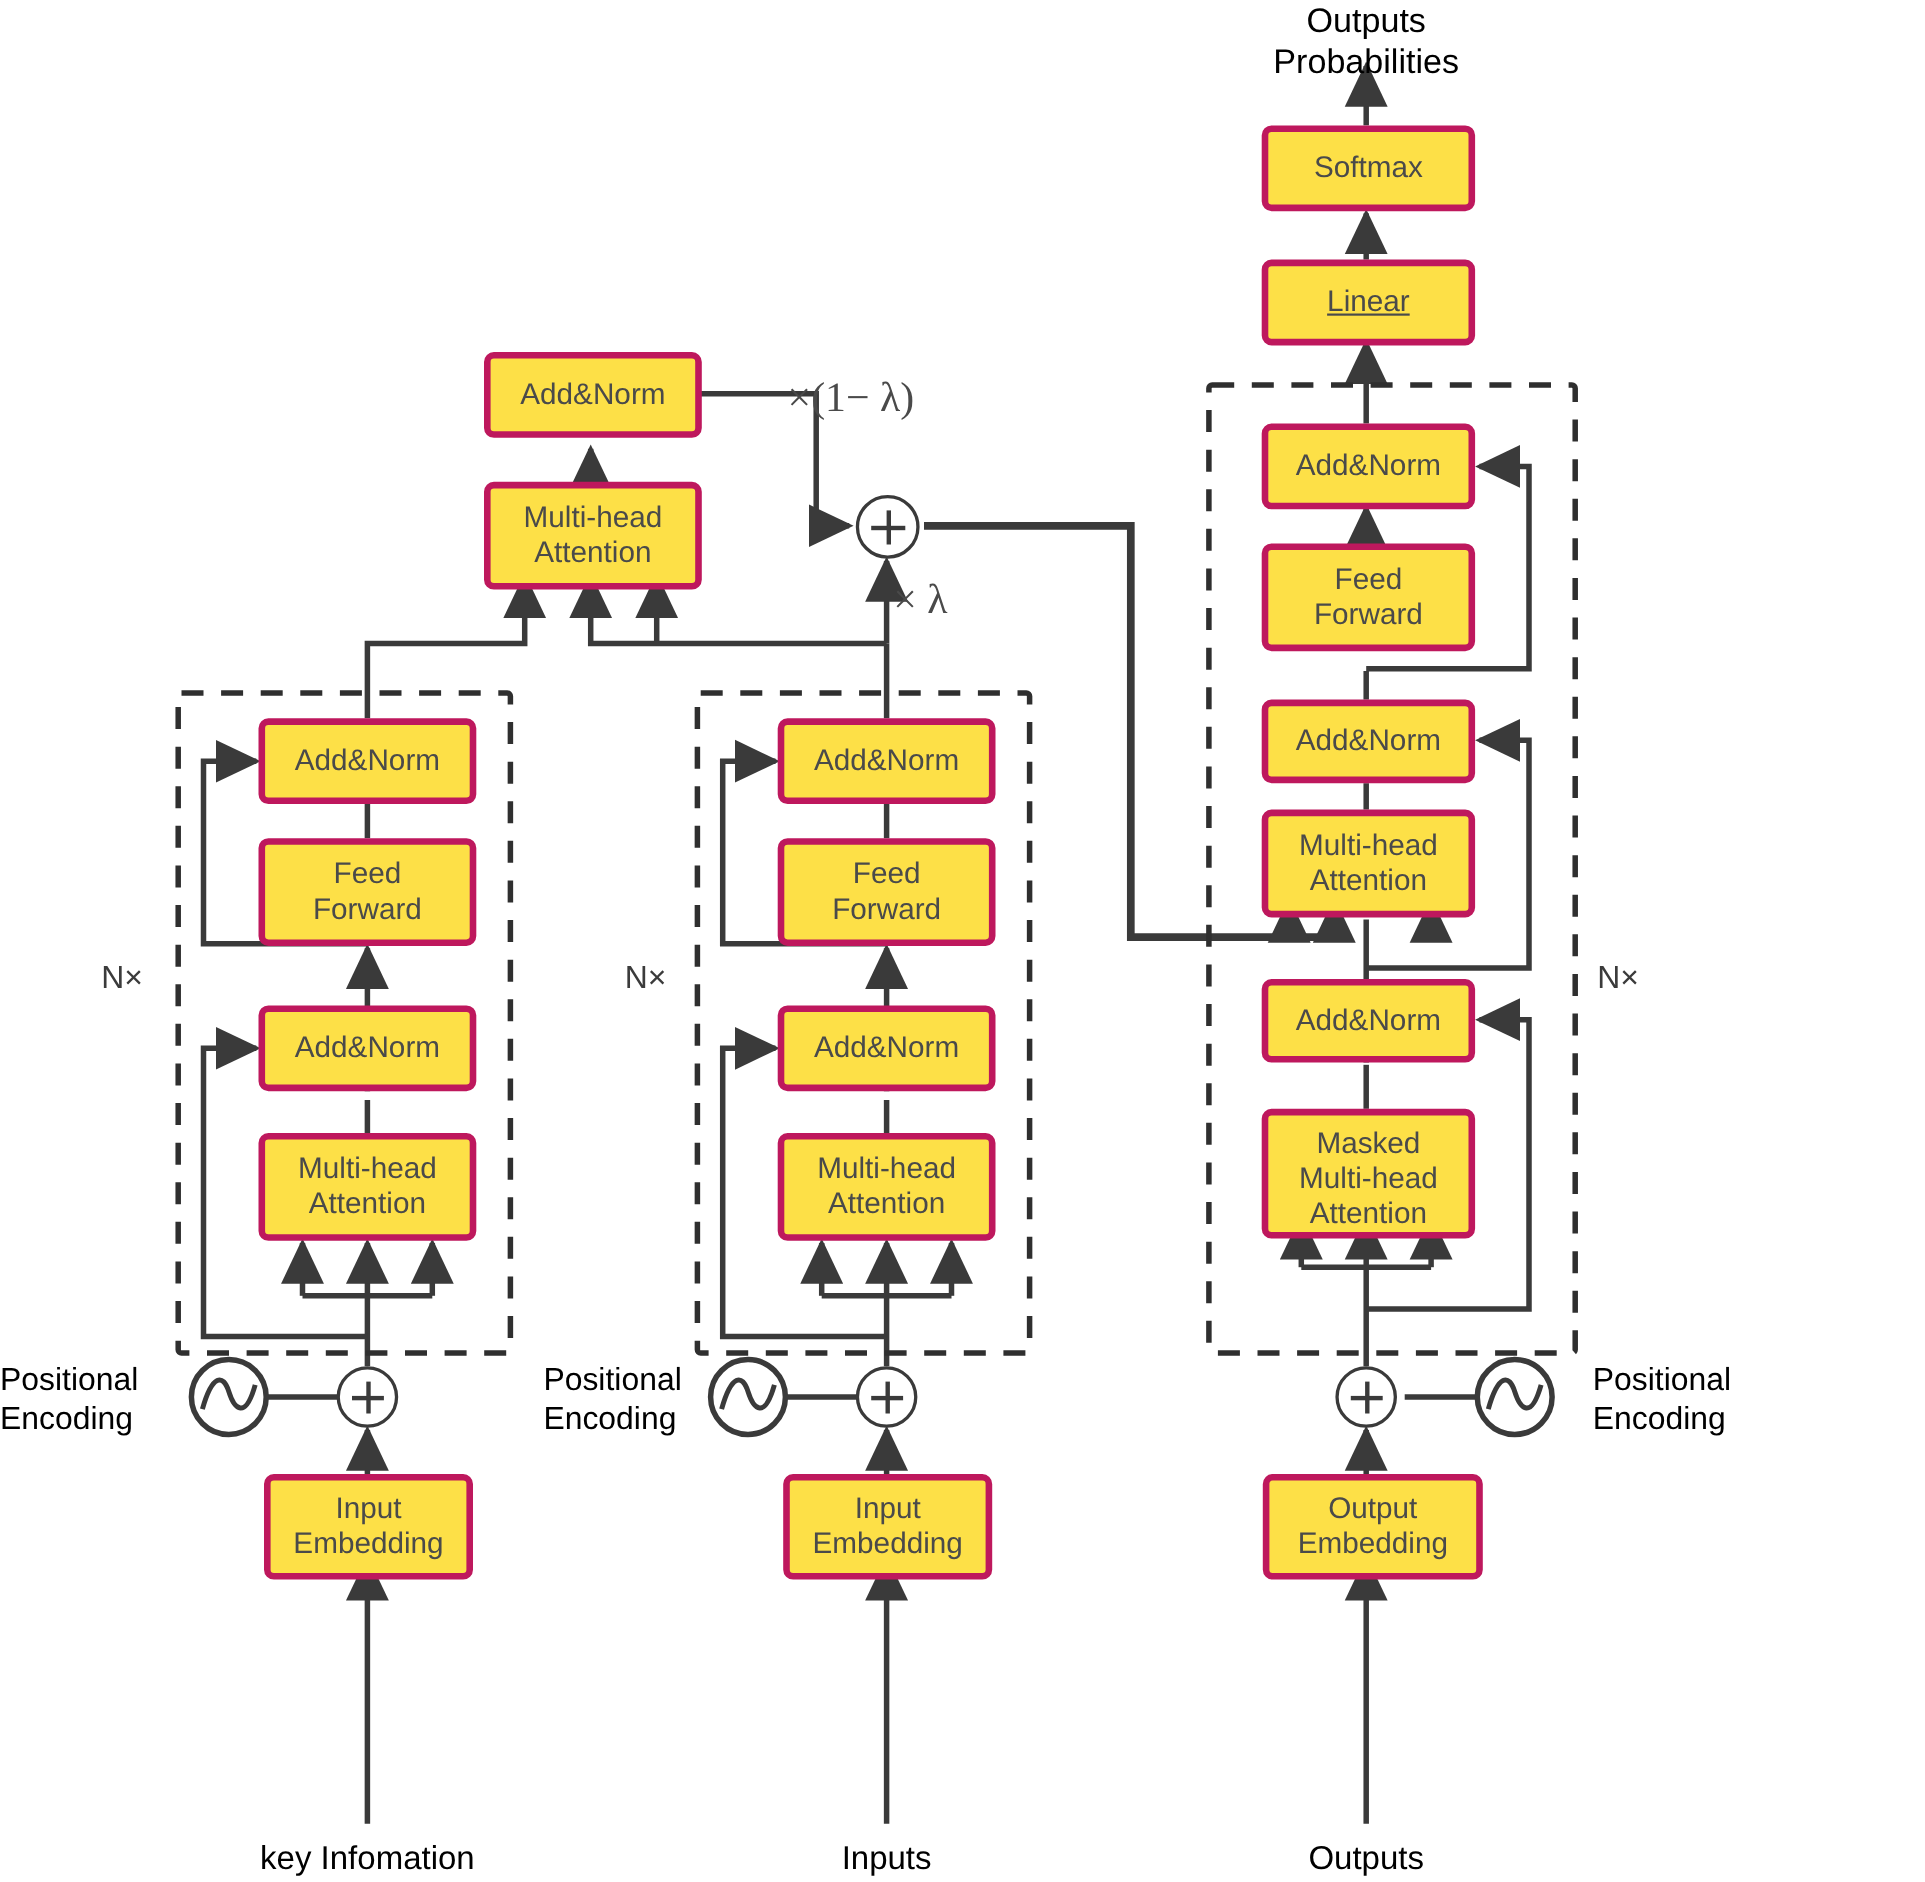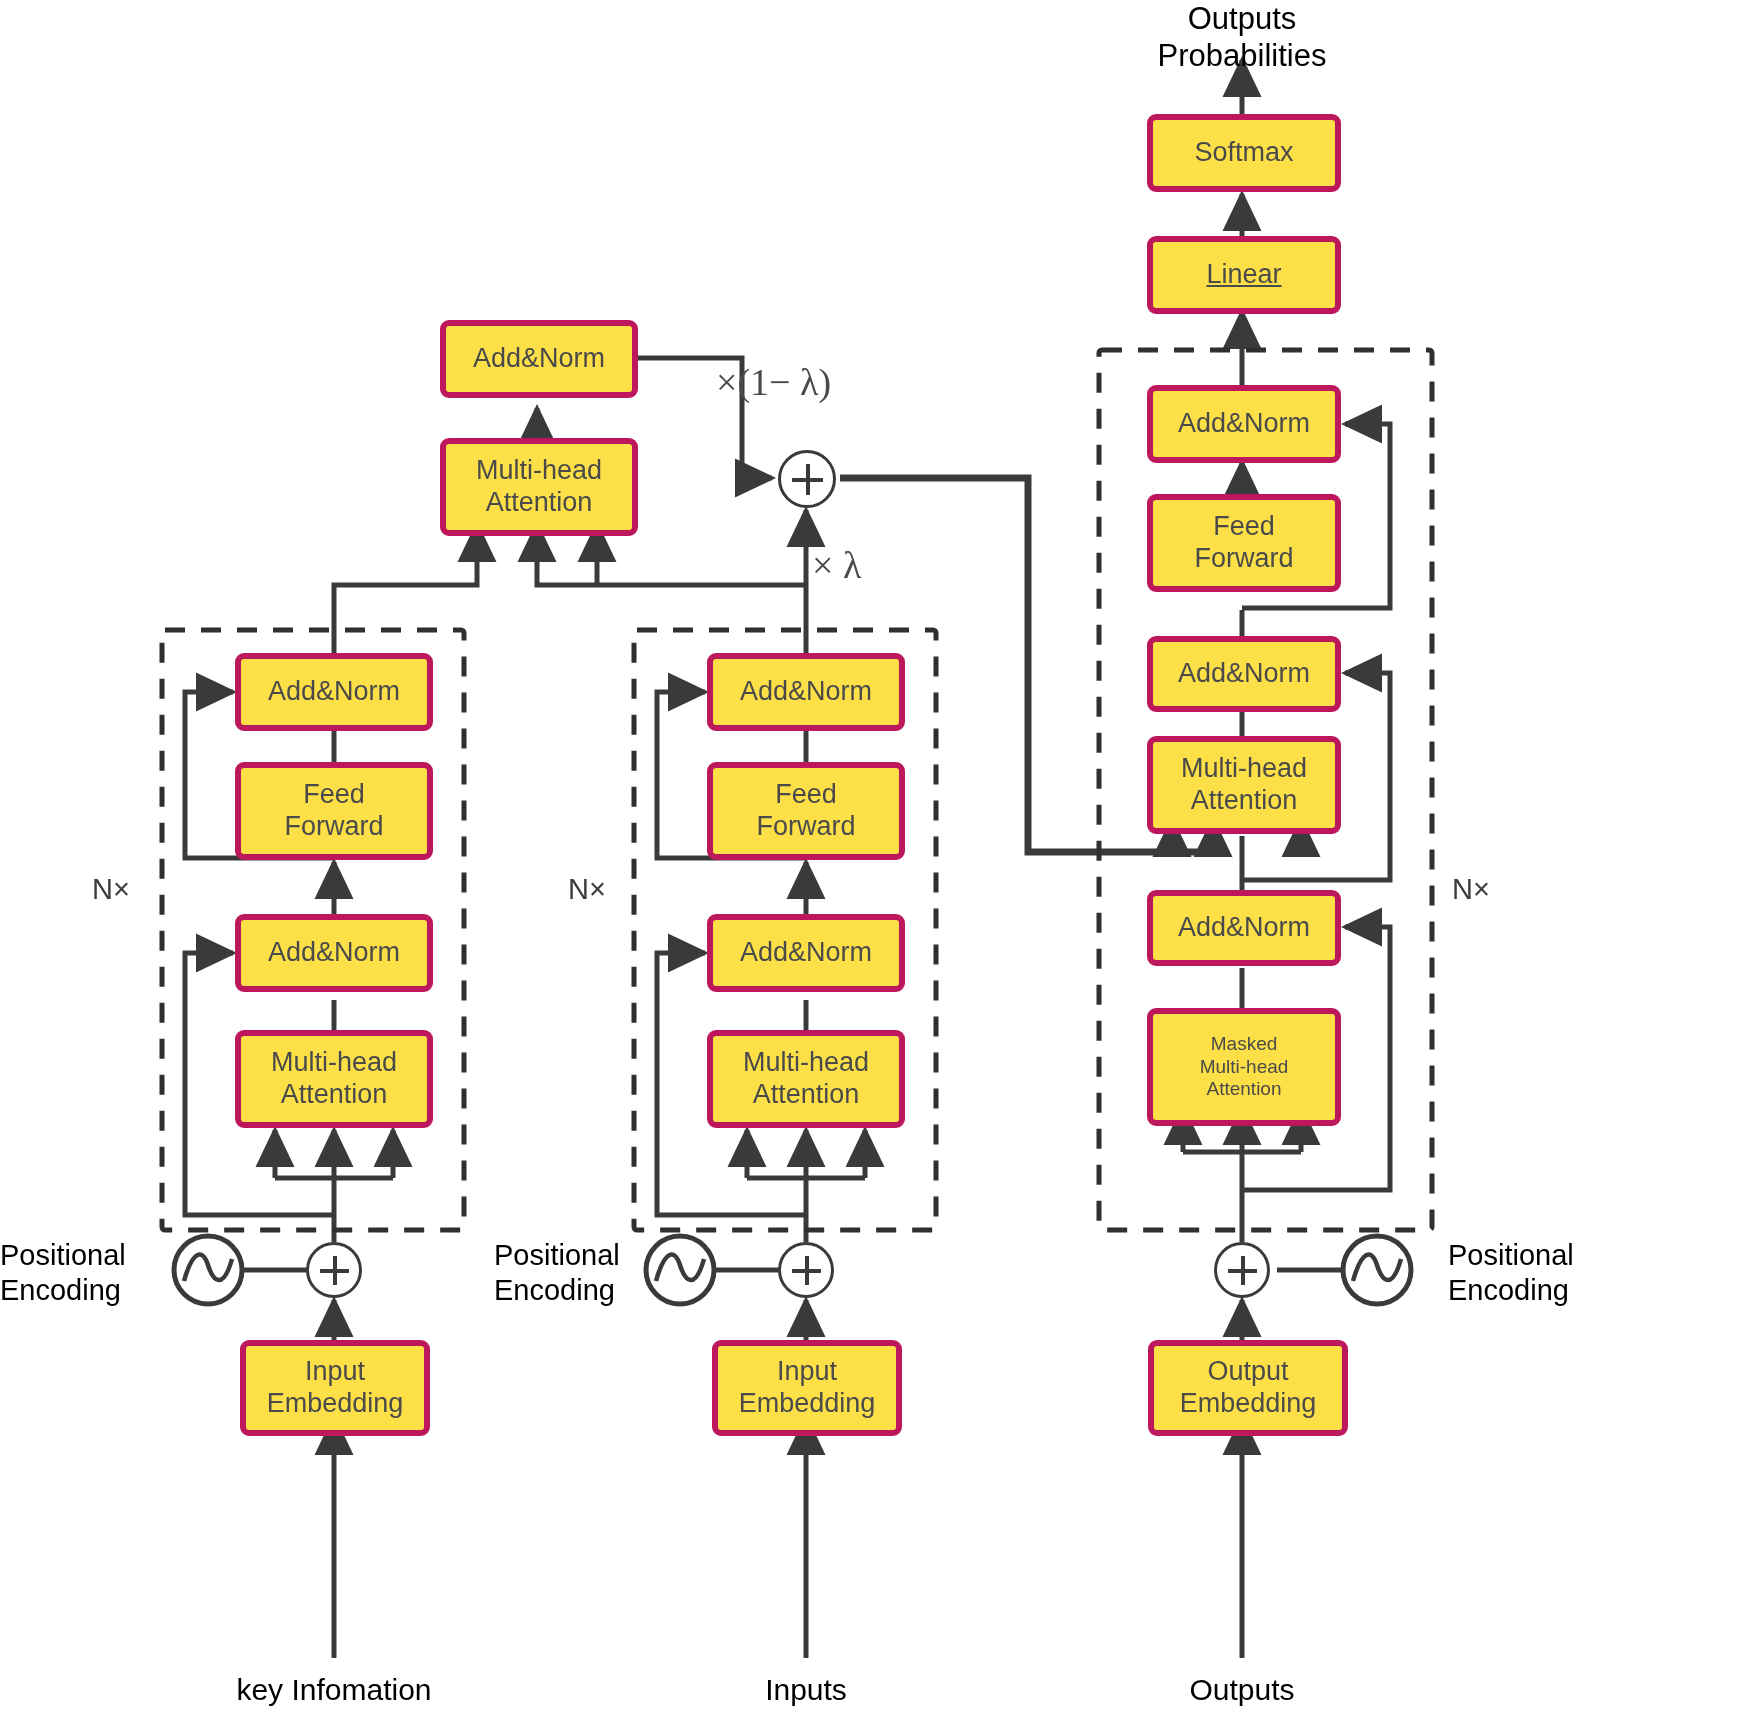--- a/index.html
+++ b/index.html
@@ -5,21 +5,21 @@
   html,body{margin:0;padding:0;background:#ffffff;}
   body{width:1750px;height:1711px;position:relative;overflow:hidden;
        font-family:"Liberation Sans","DejaVu Sans",sans-serif;color:#3b3b3b;}
   #stage{position:absolute;left:0;top:0;width:1750px;height:1711px;}
   svg.layer{position:absolute;left:0;top:0;width:1750px;height:1711px;overflow:visible;}
   .node{position:absolute;box-sizing:border-box;border:6px solid #be185d;border-radius:9px;
         background:#fde047;display:flex;align-items:center;justify-content:center;
         text-align:center;line-height:1.18;color:#4a4a4a;}
   .node span{display:block;white-space:pre-line;}
   .plabel{position:absolute;text-align:center;line-height:1.2;color:#000000;white-space:pre-line;}
-  .mathlbl{position:absolute;color:#4a4a4a;font-family:"Liberation Serif","DejaVu Serif",serif;margin-top:20px;}
+  .mathlbl{position:absolute;color:#4a4a4a;font-family:"Liberation Serif","DejaVu Serif",serif;}
   .nx{position:absolute;color:#3b3b3b;}
   .circ{position:absolute;box-sizing:border-box;border:3px solid #3a3a3a;border-radius:50%;
         background:#fff;}
   .circ .plus-h,.circ .plus-v{position:absolute;background:#3a3a3a;}
 </style>
 </head>
 <body>
 
 <div id="stage">
 
@@ -225,21 +225,21 @@
   <div class="node" style="left:1147px;top:636px;width:194px;height:76px;font-size:27px;">
     <span>Add&amp;Norm</span>
   </div>
   <div class="node" style="left:1147px;top:736px;width:194px;height:98px;font-size:27px;">
     <span>Multi-head
 Attention</span>
   </div>
   <div class="node" style="left:1147px;top:890px;width:194px;height:76px;font-size:27px;">
     <span>Add&amp;Norm</span>
   </div>
-  <div class="node" style="left:1147px;top:1008px;width:194px;height:118px;font-size:19px;">
+  <div class="node" style="left:1147px;top:1008px;width:194px;height:118px;font-size:27px;align-items:flex-end;">
     <span>Masked
 Multi-head
 Attention</span>
   </div>
   <div class="node" style="left:1148px;top:1340px;width:200px;height:96px;font-size:27px;">
     <span>Output
 Embedding</span>
   </div>
   <div class="plabel" style="left:1448px;top:1238px;width:200px;font-size:29px;text-align:left;">Positional
 Encoding</div>

